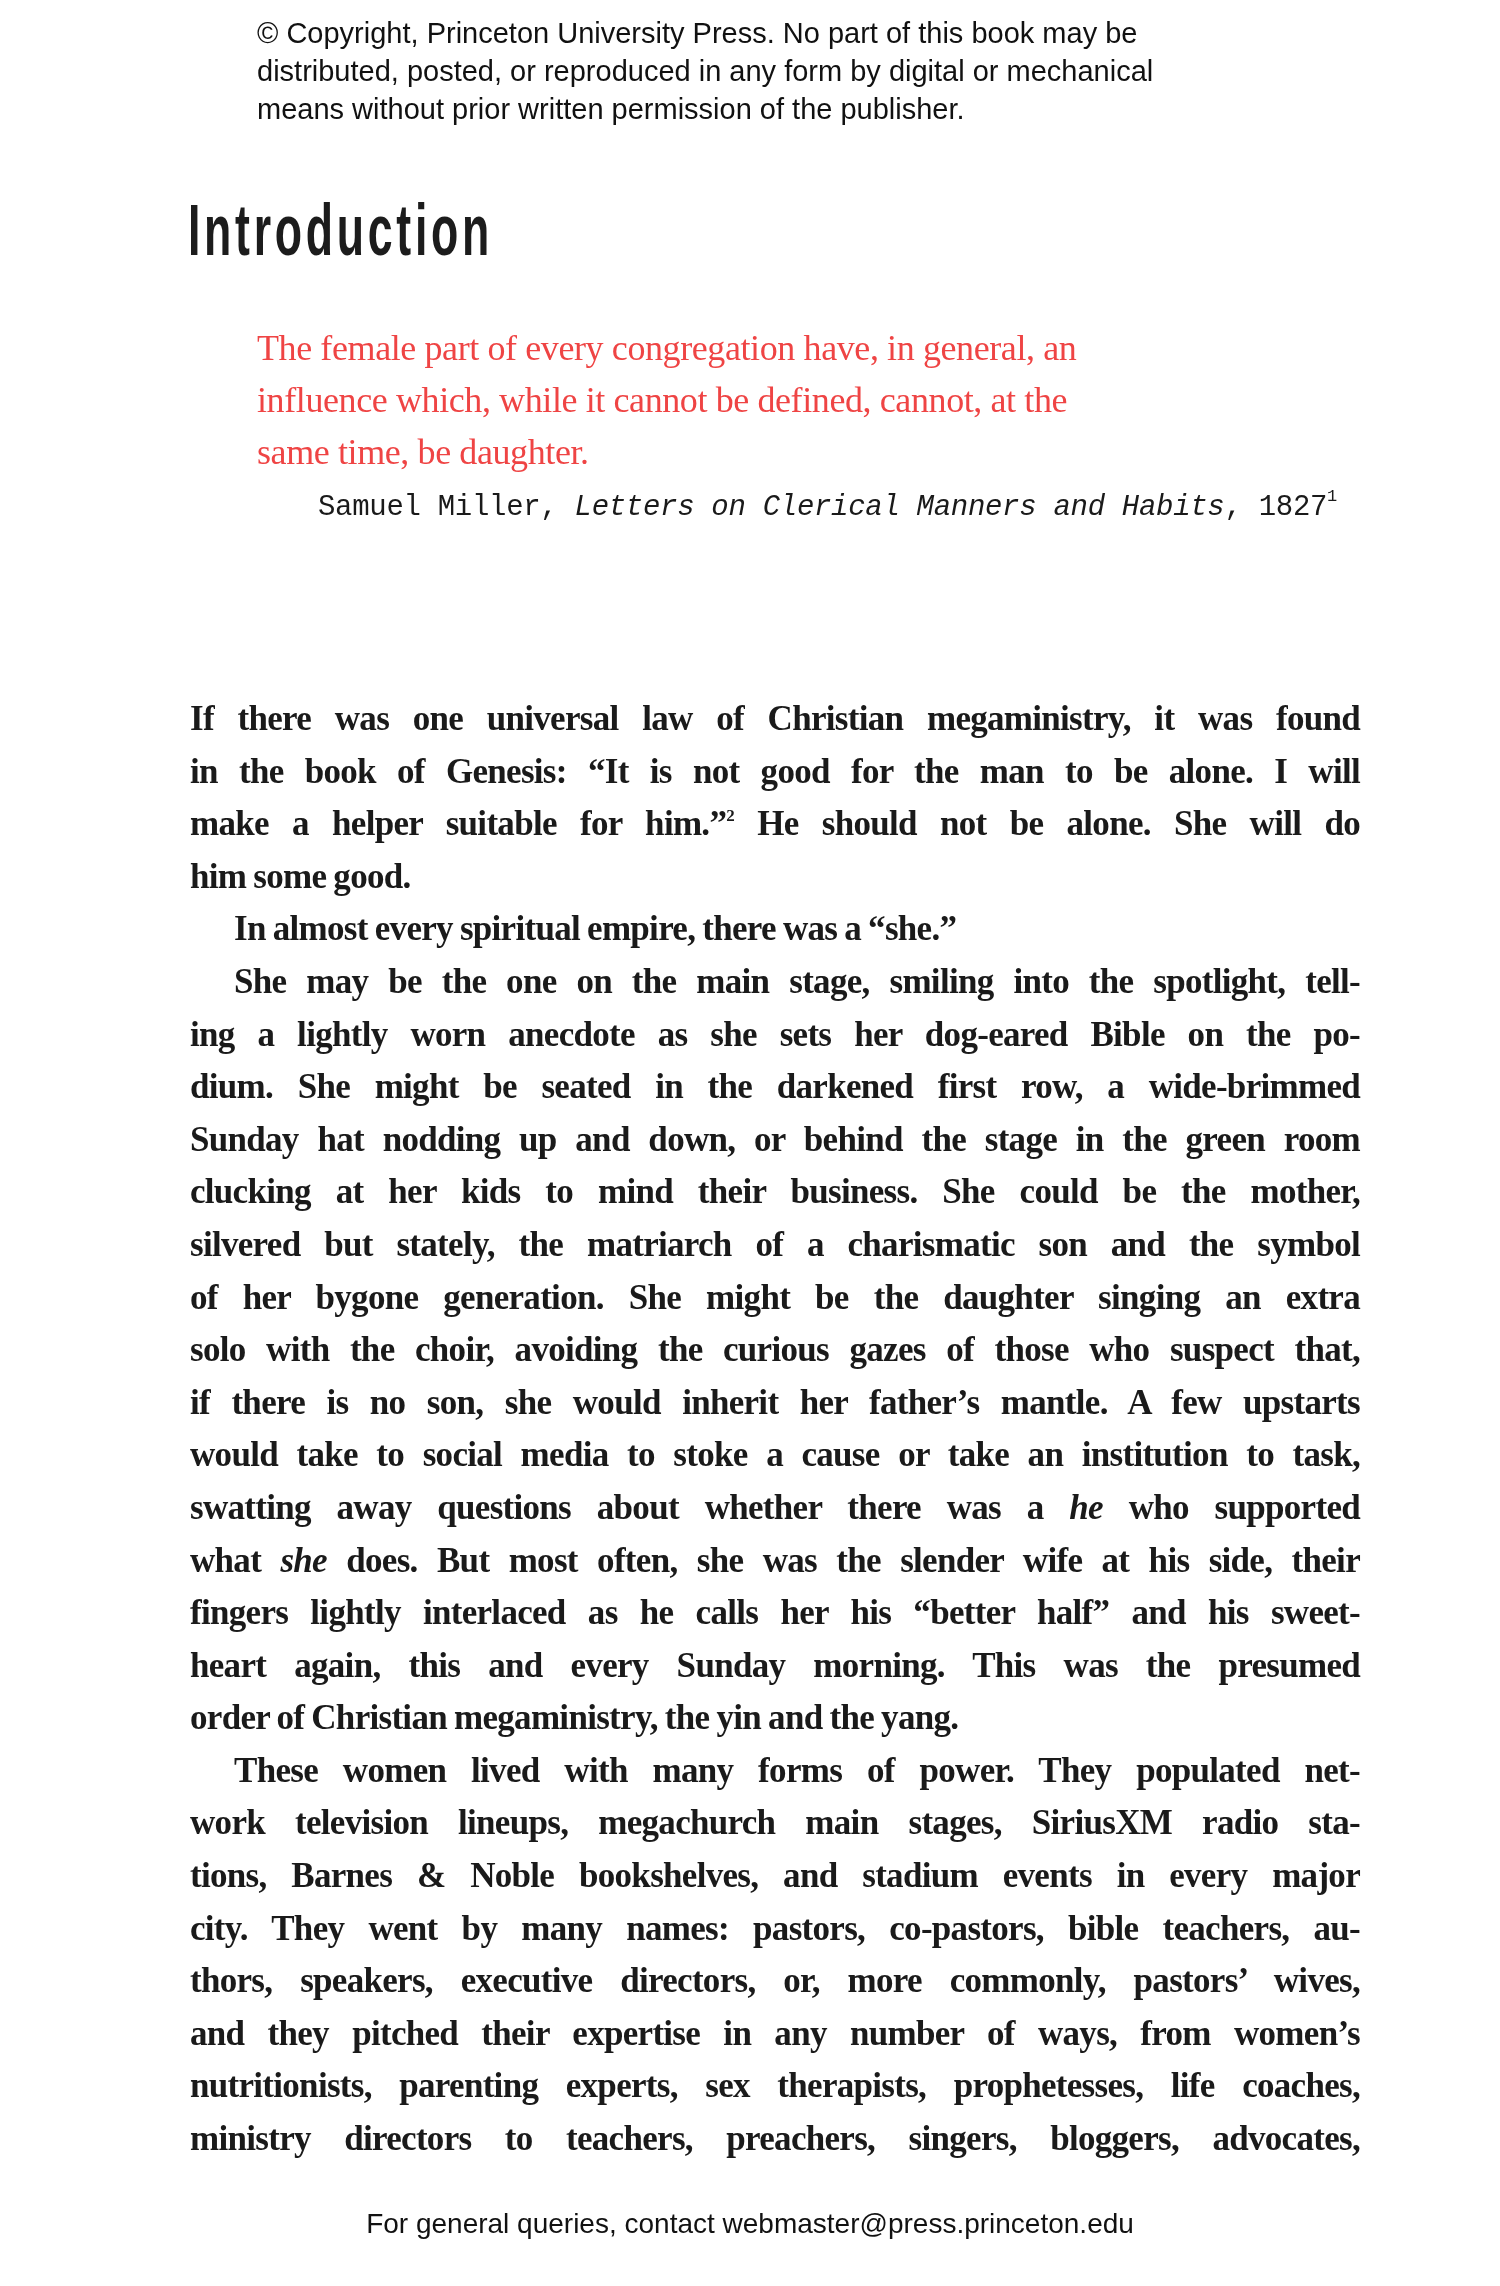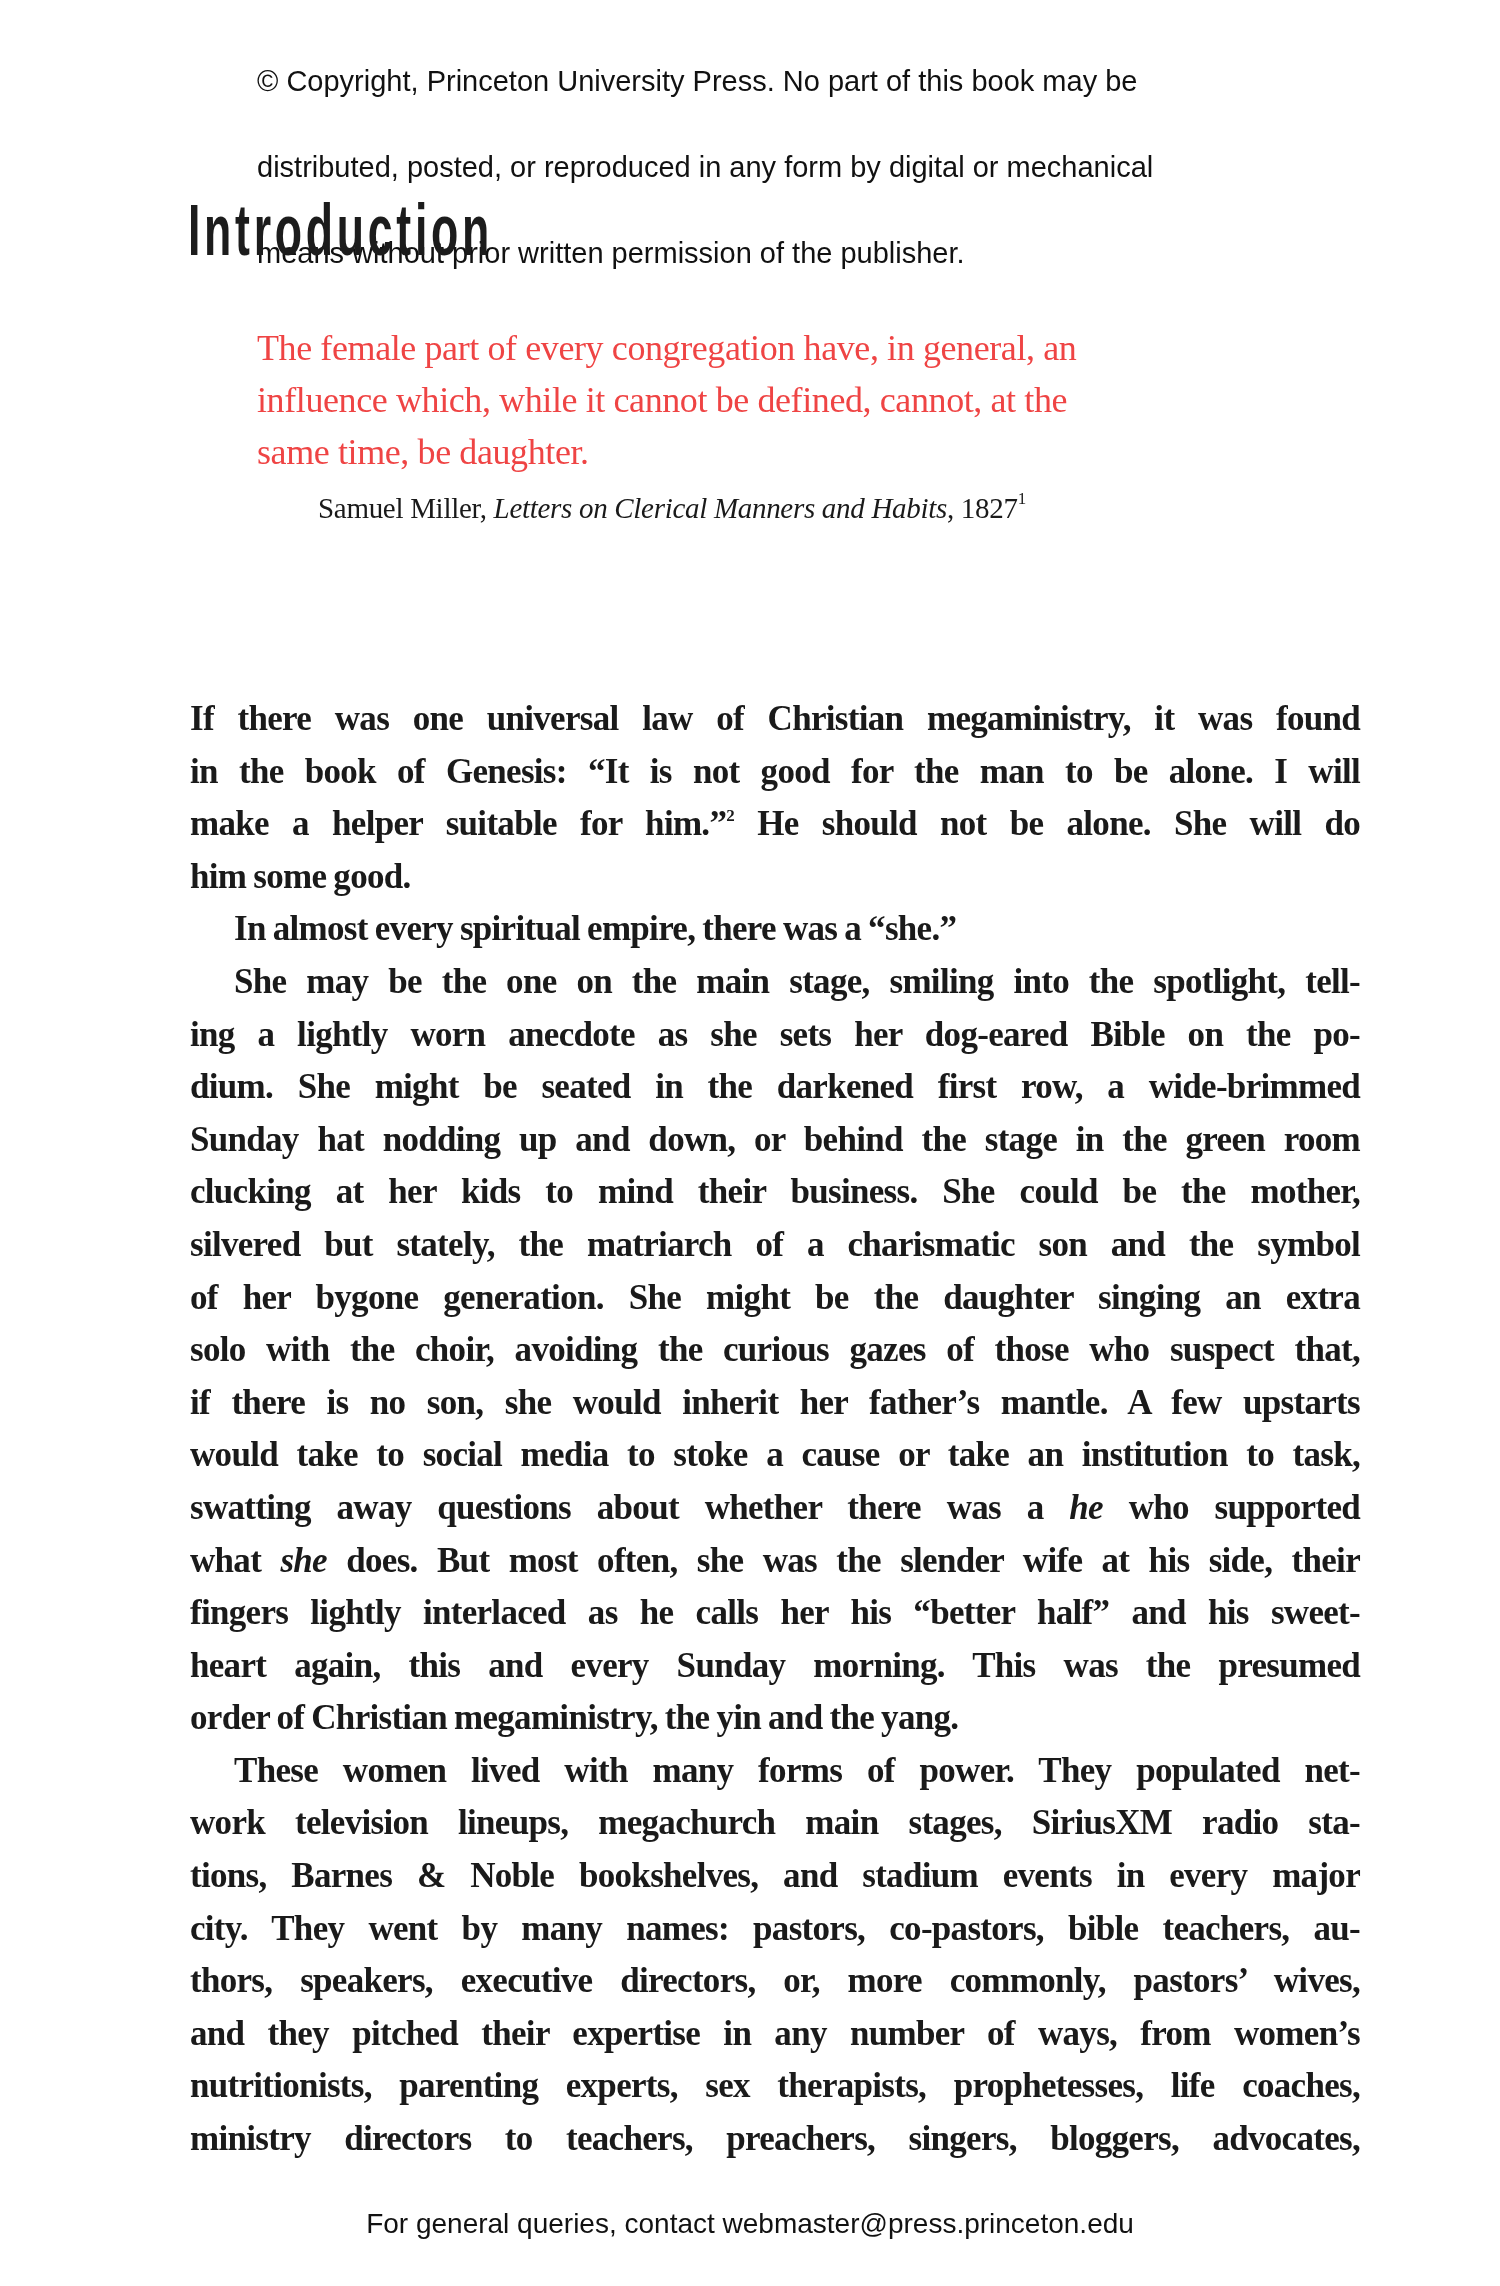--- a/index.html
+++ b/index.html
@@ -1,34 +1,34 @@
 <!DOCTYPE html>
 <html><head>
 <meta charset="utf-8">
 <style>
   html, body { margin: 0; padding: 0; background: #ffffff; }
   body { width: 1500px; height: 2286px; position: relative; overflow: hidden; color: #1a1a1a; }
   .copyright {
     position: absolute; left: 257px; top: 14px; width: 1000px;
     font-family: "Liberation Sans", sans-serif; font-size: 29px; line-height: 38px; color: #111;
   }
-  .copyright div { white-space: nowrap; margin-top: 48px; }
+  .copyright div { white-space: nowrap; }
   .heading {
     position: absolute; left: 188px; top: 190px;
     font-family: "Liberation Sans", sans-serif; font-weight: bold; font-size: 72px; line-height: 80px;
     letter-spacing: 6px; transform: scaleX(0.62); transform-origin: left top; color: #1c1c1c;
   }
   .epigraph {
     position: absolute; left: 257px; top: 322px; width: 960px;
     font-family: "Liberation Serif", serif; font-size: 36px; line-height: 52px; color: #ef4444;
   }
   .epigraph .ln { white-space: nowrap; letter-spacing: -0.4px; }
   .attribution {
     position: absolute; left: 318px; top: 488px; white-space: nowrap;
-    font-family: Liberation Serif, serif; font-size: 29px; line-height: 40px; color: #1a1a1a; letter-spacing: -0.3px;
+    font-family: Liberation Mono, monospace; font-size: 29px; line-height: 40px; color: #1a1a1a; letter-spacing: -0.3px;
   }
   .attribution i { font-style: italic; }
   sup.fn { font-size: 17px; vertical-align: 14px; line-height: 0; }
   .body-text {
     position: absolute; left: 190px; top: 693px; width: 1170px;
     font-family: "Liberation Serif", serif; font-size: 35px; line-height: 52.6px; color: #1a1a1a;
   }
   .body-text .ln {
     display: block; height: 52.6px; white-space: nowrap; overflow: visible;
     text-align: justify; text-align-last: justify; letter-spacing: -0.7px; word-spacing: -1px; font-weight: bold;

